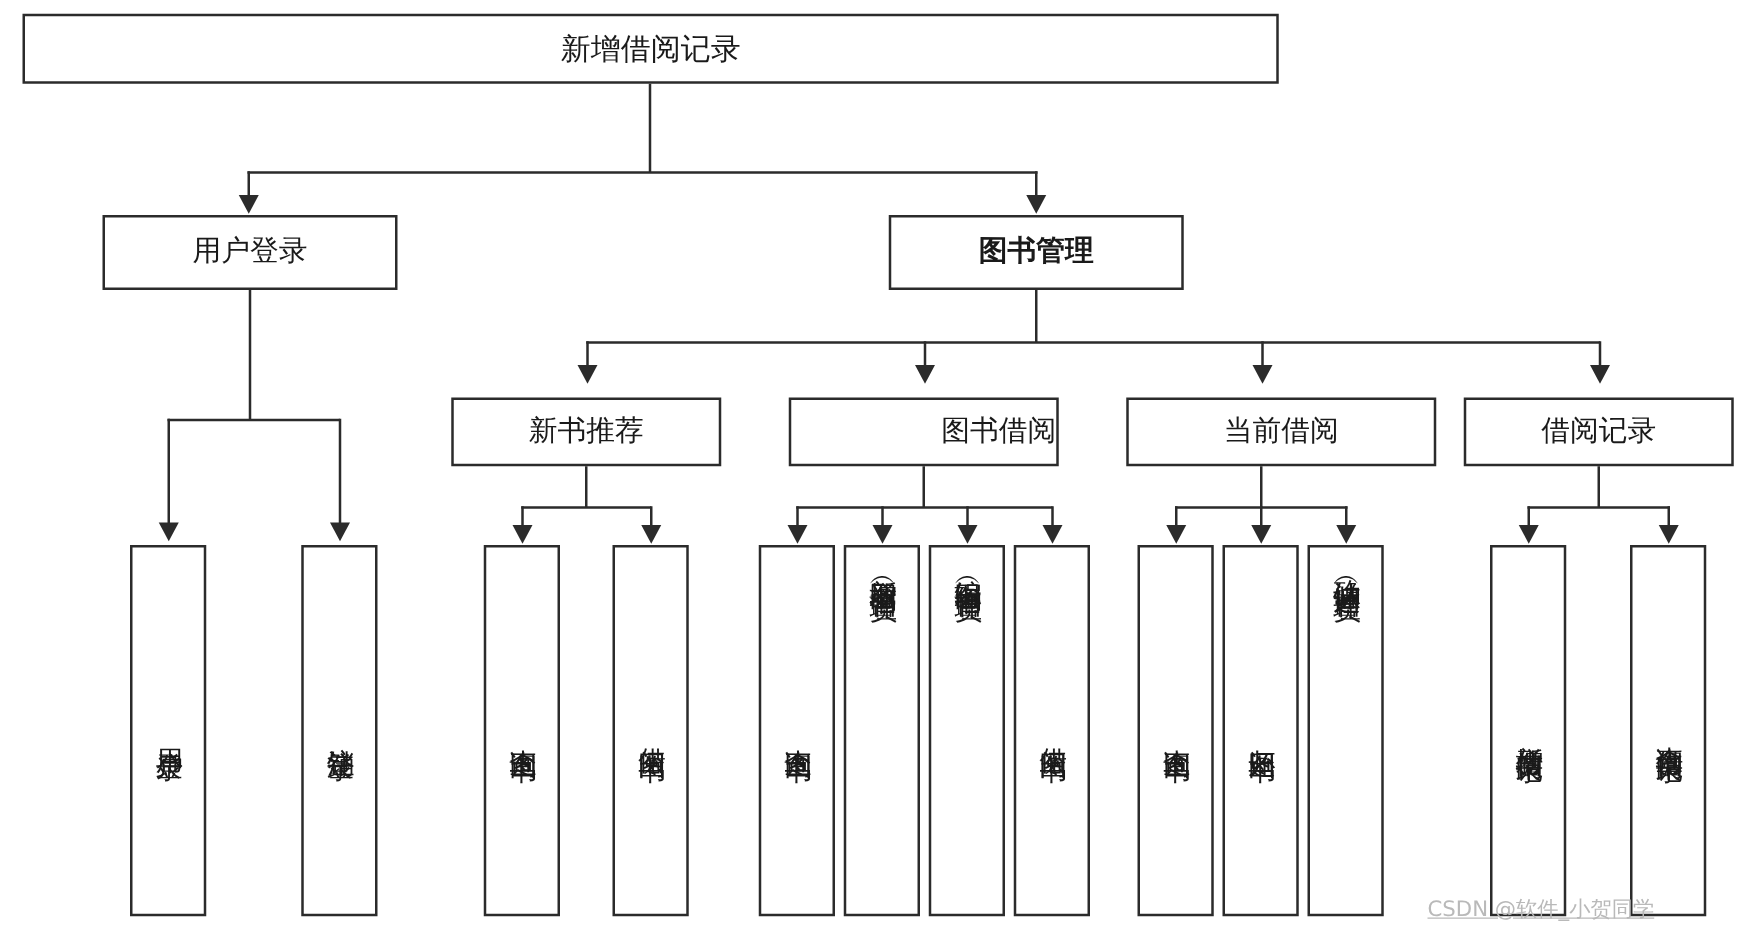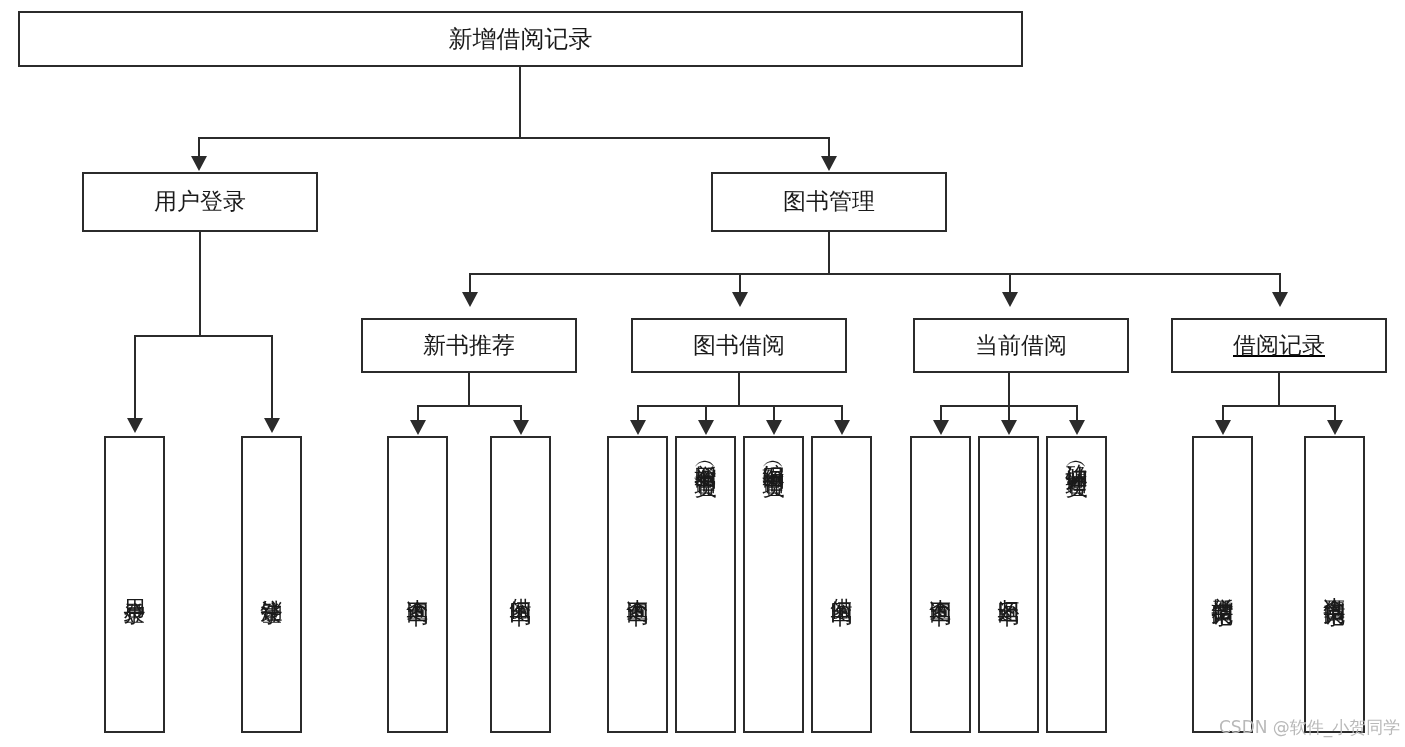--- a/index.html
+++ b/index.html
@@ -100,21 +100,21 @@
 
   <div class="line v" style="left:198px; top:137px; width:2px; height:21px;"></div>
   <div class="arrow" style="left:191px; top:156px;"></div>
   <div class="line v" style="left:828px; top:137px; width:2px; height:21px;"></div>
   <div class="arrow" style="left:821px; top:156px;"></div>
 
   <div class="node horiz" style="left:82px; top:172px; width:236px; height:60px;">
     <span class="label">用户登录</span>
   </div>
 
-  <div class="node horiz" style="left:711px; top:172px; width:236px; height:60px;">
+  <div class="node horiz" style="left:711px; top:172px; width:236px; height:60px;font-weight:bold;">
     <span class="label">图书管理</span>
   </div>
 
   <div class="line v" style="left:199px; top:232px; width:2px; height:104px;"></div>
   <div class="line h" style="left:134px; top:335px; width:138px; height:2px;"></div>
   <div class="line v" style="left:134px; top:335px; width:2px; height:85px;"></div>
   <div class="arrow" style="left:127px; top:418px;"></div>
   <div class="line v" style="left:271px; top:335px; width:2px; height:85px;"></div>
   <div class="arrow" style="left:264px; top:418px;"></div>
 
@@ -130,29 +130,29 @@
   <div class="line v" style="left:1009px; top:273px; width:2px; height:21px;"></div>
   <div class="arrow" style="left:1002px; top:292px;"></div>
 
   <div class="line v" style="left:1279px; top:273px; width:2px; height:21px;"></div>
   <div class="arrow" style="left:1272px; top:292px;"></div>
 
   <div class="node horiz" style="left:361px; top:318px; width:216px; height:55px;justify-content:center;">
     <span class="label">新书推荐</span>
   </div>
 
-  <div class="node horiz" style="left:631px; top:318px; width:216px; height:55px;">
+  <div class="node horiz" style="left:631px; top:318px; width:216px; height:55px;justify-content:flex-end;">
     <span class="label">图书借阅</span>
   </div>
 
-  <div class="node horiz" style="left:901px; top:318px; width:216px; height:55px;margin-left:12px;">
+  <div class="node horiz" style="left:901px; top:318px; width:248px; height:55px;">
     <span class="label">当前借阅</span>
   </div>
 
-  <div class="node horiz" style="left:1171px; top:318px; width:216px; height:55px;text-decoration:underline;">
+  <div class="node horiz" style="left:1171px; top:318px; width:216px; height:55px;">
     <span class="label">借阅记录</span>
   </div>
 
   <div class="line v" style="left:468px; top:373px; width:2px; height:33px;"></div>
   <div class="line h" style="left:417px; top:405px; width:104px; height:2px;"></div>
   <div class="line v" style="left:417px; top:405px; width:2px; height:17px;"></div>
   <div class="arrow" style="left:410px; top:420px;"></div>
   <div class="line v" style="left:520px; top:405px; width:2px; height:17px;"></div>
   <div class="arrow" style="left:513px; top:420px;"></div>
 
@@ -220,15 +220,15 @@
     <span class="label">确认归还（管理员）</span>
   </div>
 
   <div class="node vert mid" style="left:1192px; top:436px; width:61px; height:297px;">
     <span class="label">新增借阅记录</span>
   </div>
   <div class="node vert mid" style="left:1304px; top:436px; width:61px; height:297px;">
     <span class="label">查询借阅记录</span>
   </div>
 
-  <div class="watermark" style="left:1219px; top:716px;">CSDN @软件_小贺同学</div>
+  <div class="watermark" style="left:1142px; top:716px;text-decoration:underline;">CSDN @软件_小贺同学</div>
 
 </div>
 
 </body></html>

